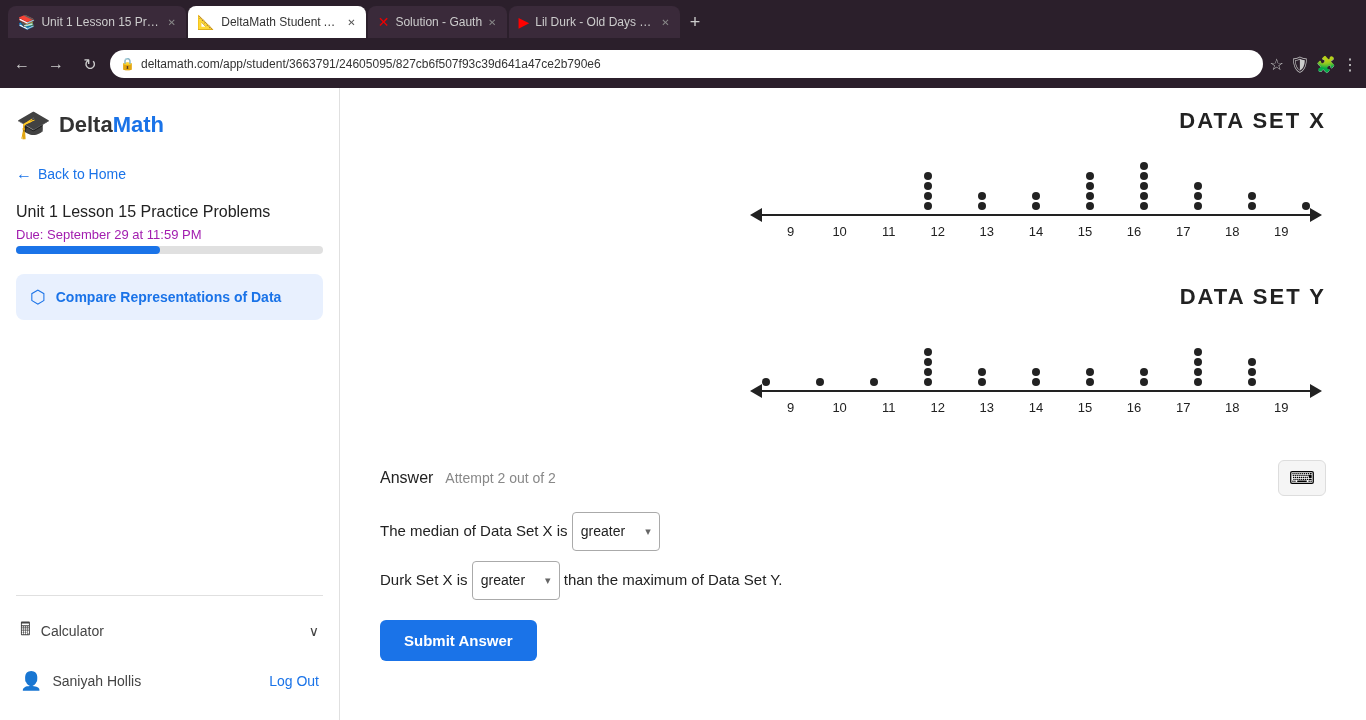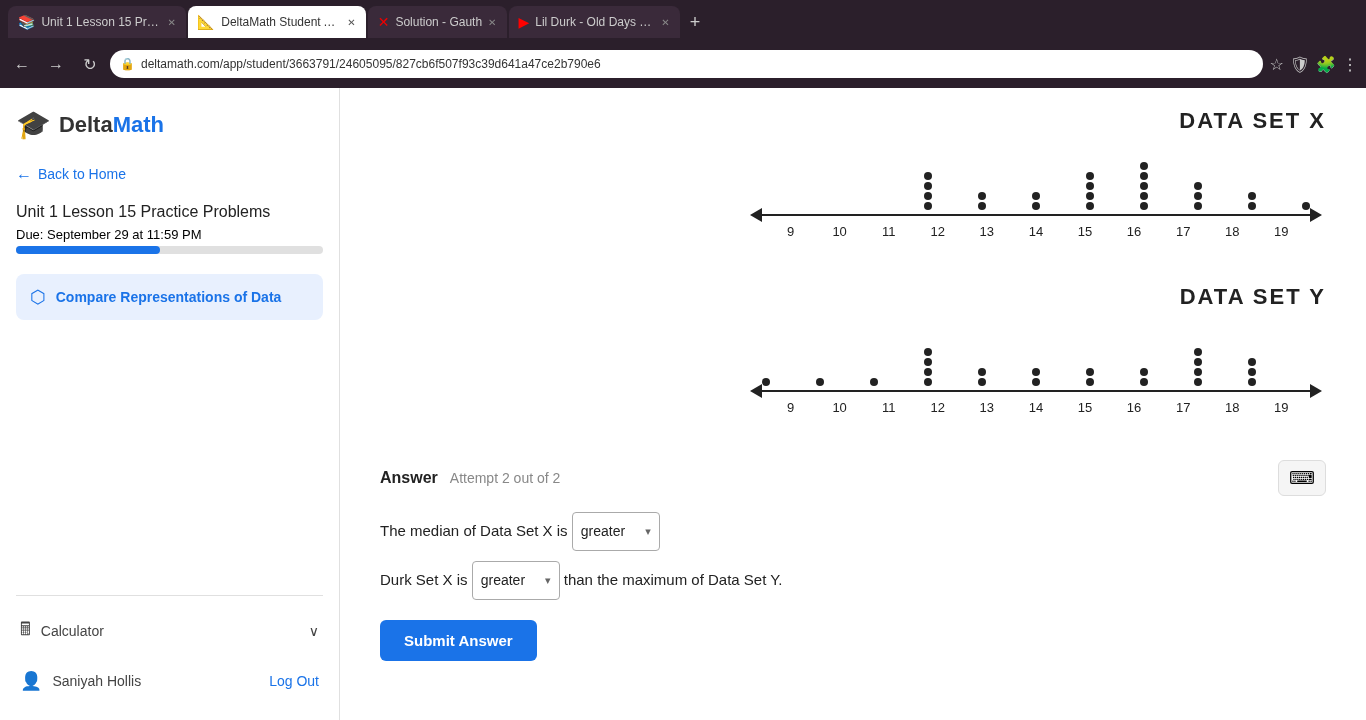--- a/index.html
+++ b/index.html
@@ -28,21 +28,21 @@
 
     
     .sidebar { width: 340px; flex-shrink: 0; background: #fff; border-right: 1px solid #e0e0e0; display: flex; flex-direction: column; padding: 20px 16px; }
     .logo-area { display: flex; align-items: center; gap: 8px; margin-bottom: 24px; }
     .logo-icon { font-size: 28px; }
     .logo-text { font-size: 22px; font-weight: 700; color: #333; }
     .logo-text span { color: #1a73e8; }
     .back-link { display: flex; align-items: center; gap: 6px; color: #1a73e8; font-size: 14px; text-decoration: none; cursor: pointer; margin-bottom: 20px; }
     .back-arrow { font-size: 16px; }
     .assignment-title { font-size: 16px; font-weight: 400; color: #222; margin-bottom: 6px; }
-    .due-date { font-size: 13px; color: #000000; margin-bottom: 4px; }
+    .due-date { font-size: 13px; color: #a21caf; margin-bottom: 4px; }
     .grade { font-size: 13px; color: #222; font-weight: 600; margin-bottom: 6px; }
     .progress-bar-bg { background: #e0e0e0; height: 8px; border-radius: 4px; margin-bottom: 20px; }
     .progress-bar-fill { background: #1a73e8; height: 8px; border-radius: 4px; width: 47%; }
     .problem-item { display: flex; align-items: center; gap: 10px; background: #e8f0fe; border-radius: 8px; padding: 12px 14px; cursor: pointer; margin-bottom: 8px; }
     .problem-icon { font-size: 18px; color: #1a73e8; }
     .problem-label { font-size: 14px; font-weight: 600; color: #1a73e8; }
     .sidebar-bottom { margin-top: auto; border-top: 1px solid #e0e0e0; padding-top: 12px; display: flex; flex-direction: column; gap: 8px; }
     .sidebar-bottom-item { display: flex; align-items: center; gap: 10px; padding: 8px 4px; cursor: pointer; color: #444; font-size: 14px; }
     .sidebar-bottom-item .icon { font-size: 18px; }
     .logout-link { color: #1a73e8; font-size: 14px; text-decoration: none; cursor: pointer; margin-left: auto; }
@@ -56,21 +56,21 @@
     .axis-arrow-left { position: absolute; top: 64px; left: 4px; width: 0; height: 0; border-top: 7px solid transparent; border-bottom: 7px solid transparent; border-right: 12px solid #222; }
     .axis-arrow-right { position: absolute; top: 64px; right: 4px; width: 0; height: 0; border-top: 7px solid transparent; border-bottom: 7px solid transparent; border-left: 12px solid #222; }
     .axis-labels { position: absolute; top: 80px; left: 0; right: 0; display: flex; justify-content: space-around; padding: 0 20px; }
     .axis-label { font-size: 13px; color: #222; text-align: center; width: 30px; }
     .dots-area { position: absolute; top: 0; left: 0; right: 0; height: 70px; }
     .dot { position: absolute; width: 8px; height: 8px; background: #222; border-radius: 50%; }
 
     
     .answer-section { margin-top: 10px; }
     .answer-header { display: flex; align-items: center; gap: 12px; margin-bottom: 16px; }
-    .answer-label { font-size: 16px; font-weight: 700; color: #222; }
+    .answer-label { font-size: 16px; font-weight: 400; color: #222; }
     .attempt-text { font-size: 14px; color: #888; }
     .keyboard-icon { margin-left: auto; background: #f5f5f5; border: 1px solid #ddd; border-radius: 6px; padding: 6px 10px; cursor: pointer; font-size: 18px; }
     .answer-sentence { font-size: 15px; color: #222; line-height: 2.2; margin-bottom: 10px; }
     .dropdown-select { display: inline-flex; align-items: center; border: 1px solid #aaa; border-radius: 4px; padding: 3px 8px; background: #fff; font-size: 14px; color: #222; cursor: pointer; gap: 20px; }
     .dropdown-arrow { font-size: 11px; color: #666; }
     .submit-btn { background: #1a73e8; color: #fff; border: none; border-radius: 6px; padding: 12px 24px; font-size: 15px; font-weight: 600; cursor: pointer; margin-top: 10px; }
   </style>
 </head>
 <body>
 

